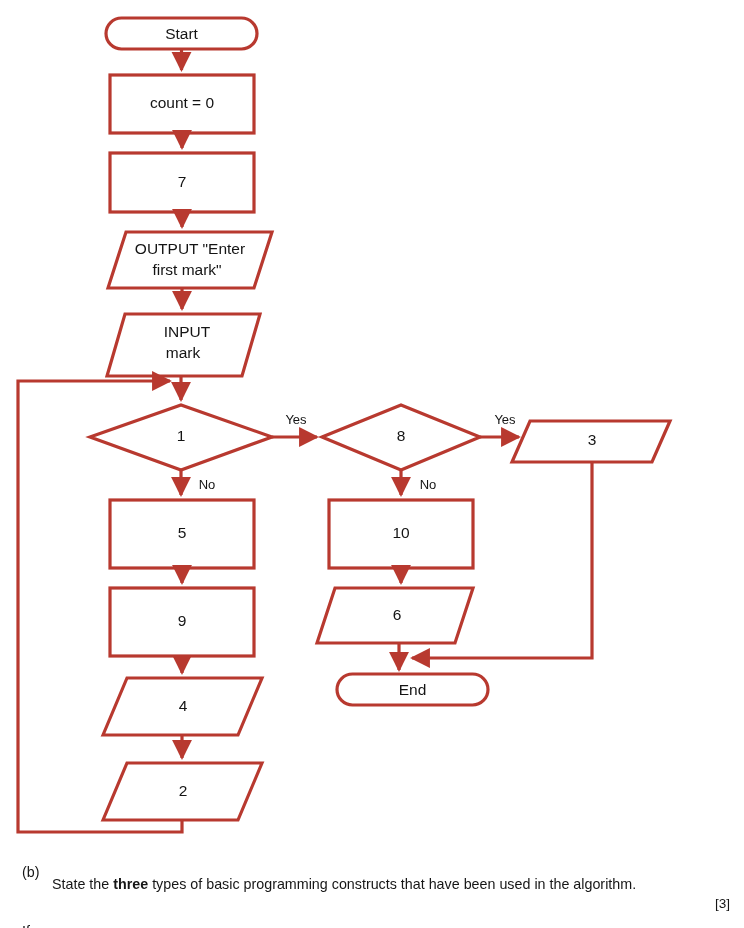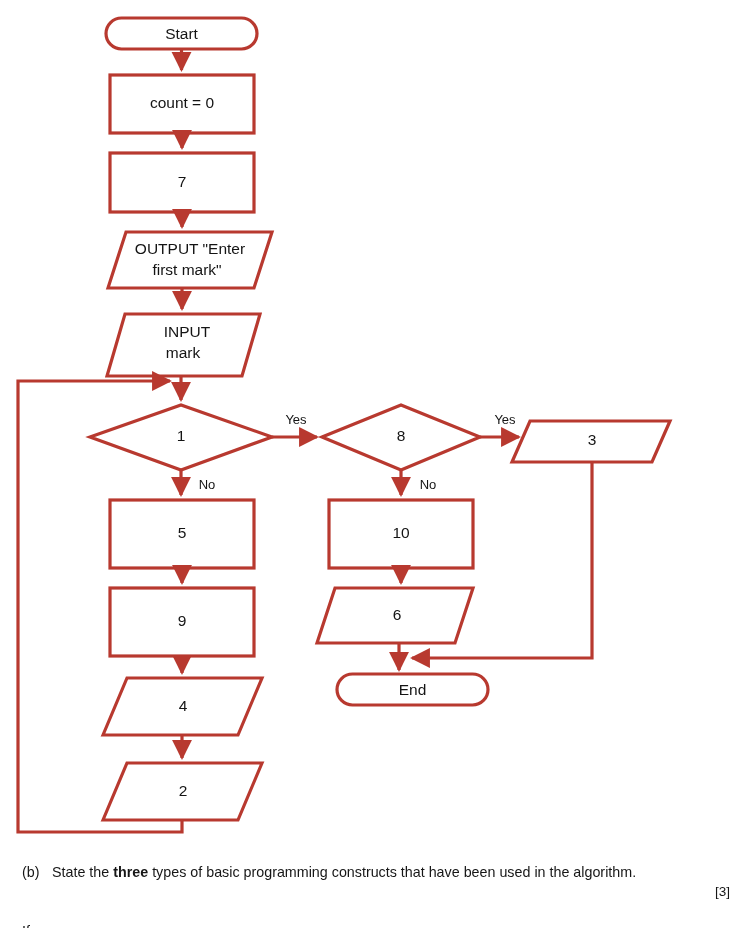--- a/index.html
+++ b/index.html
@@ -64,20 +64,21 @@
     padding-left: 22px;
     padding-right: 14px;
   }
   .q-marker {
     width: 30px;
     flex: 0 0 30px;
   }
   .q-body {
     flex: 1 1 auto;
     position: relative;
+    margin-top: 12px;
   }
   .q-marks {
     position: absolute;
     right: 0;
     top: 20px;
     font-size: 13.5px;
   }
   .q-tail {
     position: absolute;
     left: 22px;

